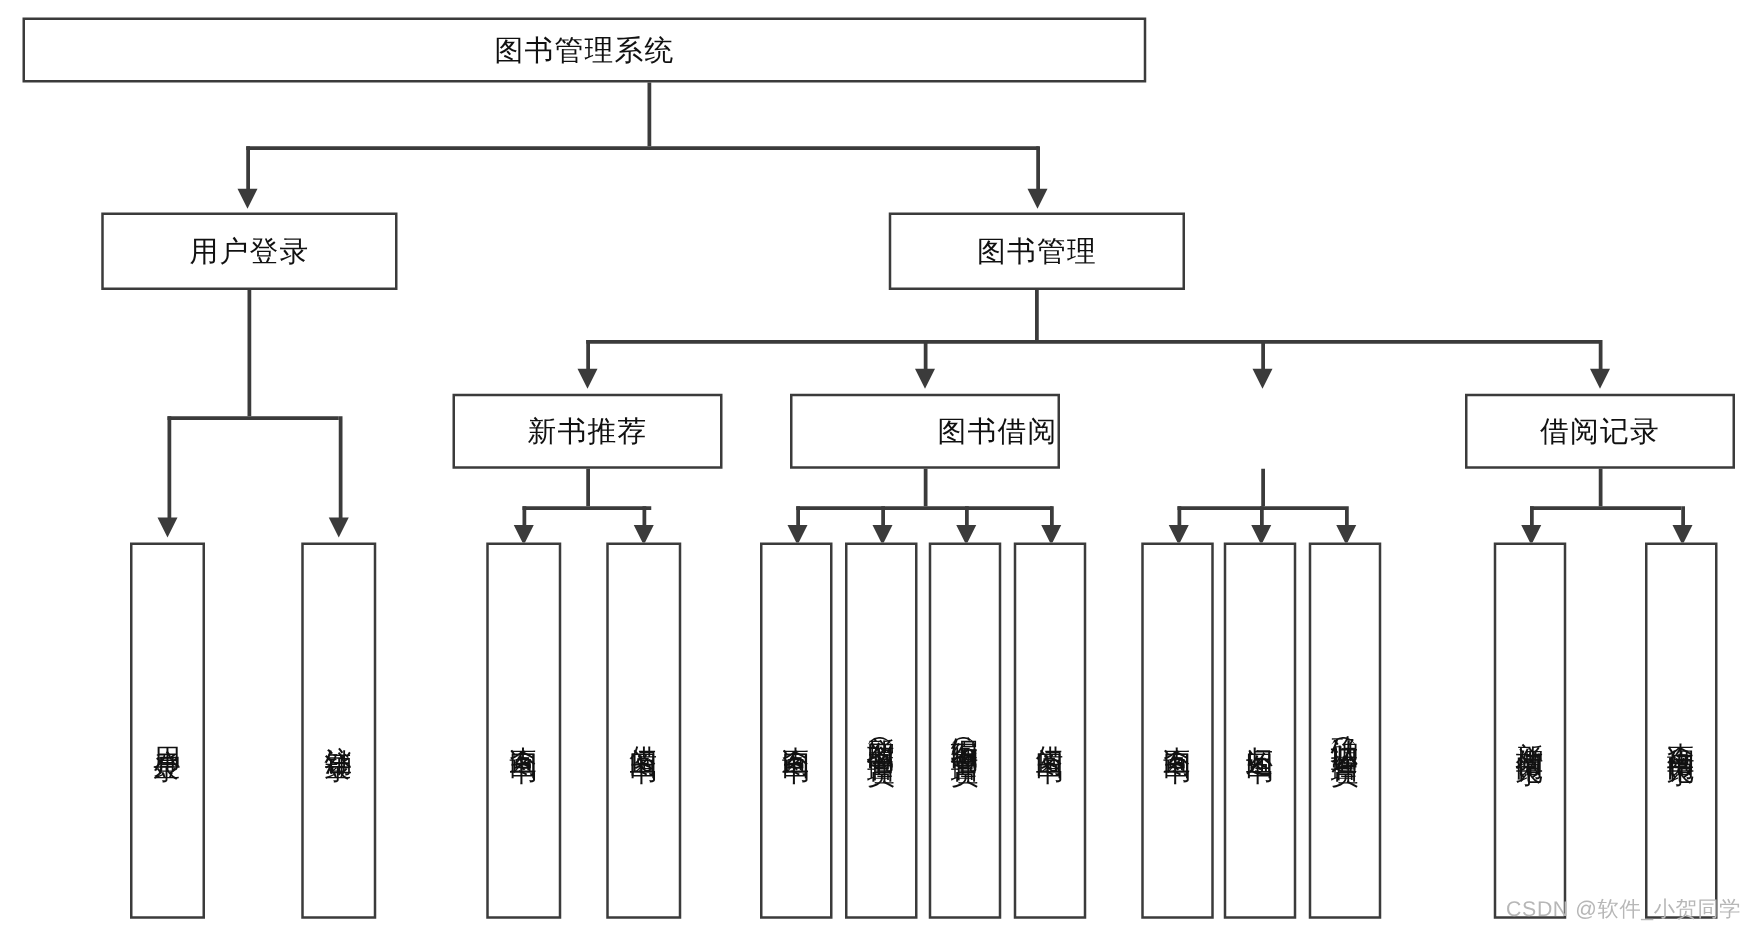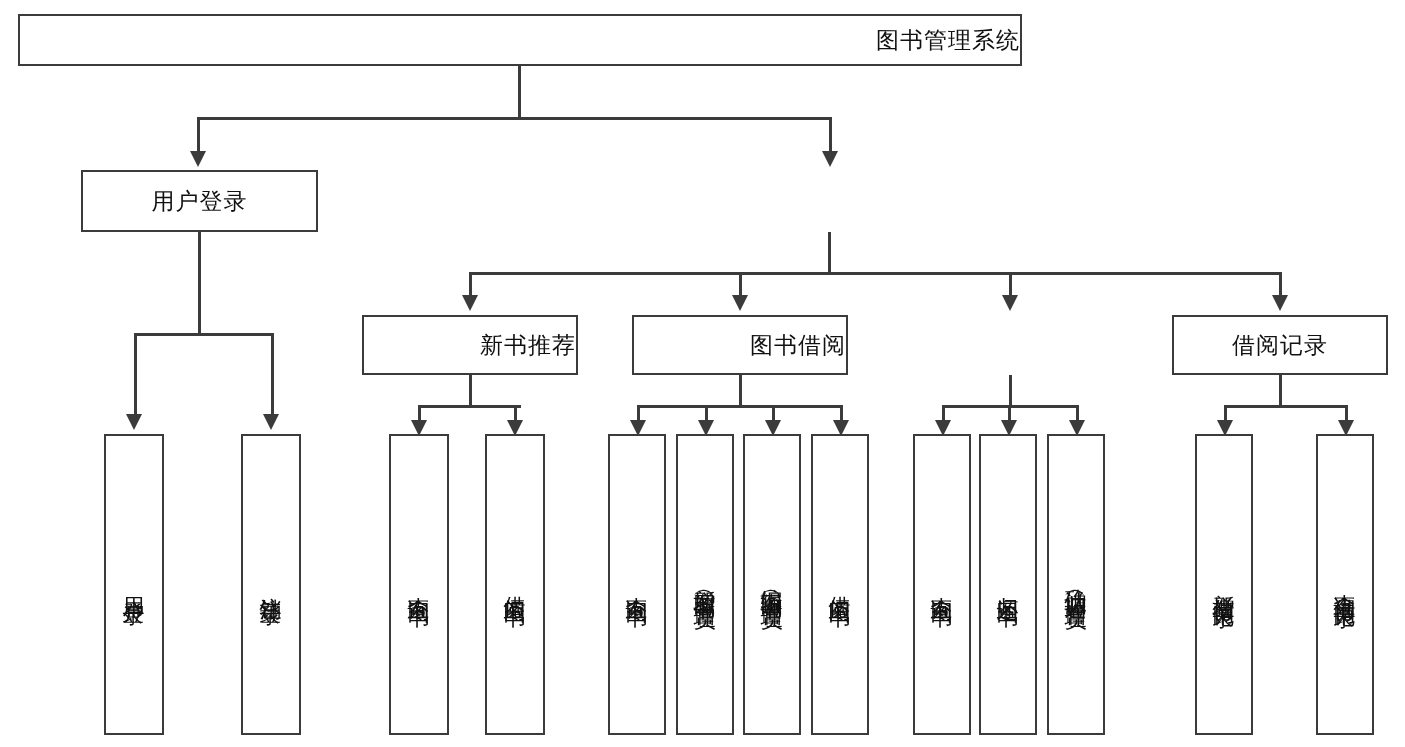--- a/index.html
+++ b/index.html
@@ -67,56 +67,59 @@
     letter-spacing: 0.5px;
     user-select: none;
     white-space: nowrap;
   }
 </style>
 </head>
 <body>
 
 <div id="canvas">
 
-  <div class="box horiz" style="left:18px; top:14px; width:1004px; height:52px;justify-content:flex-end;">
+  <div class="box horiz" style="left:18px; top:14px; width:899px; height:52px;">
     <span>图书管理系统</span>
   </div>
 
   <div class="ln v" style="left:518px; top:66px; height:51px;"></div>
 
   <div class="ln h" style="left:197px; top:117px; width:634px;"></div>
 
   <div class="ln v" style="left:197px; top:117px; height:36px;"></div>
   <div class="arrow" style="left:190px; top:151px;"></div>
   <div class="ln v" style="left:829px; top:117px; height:36px;"></div>
   <div class="arrow" style="left:822px; top:151px;"></div>
 
   <div class="box horiz" style="left:81px; top:170px; width:237px; height:62px;">
     <span>用户登录</span>
+  </div>
+  <div class="box horiz" style="left:711px; top:170px; width:237px; height:62px;">
+    <span>图书管理</span>
   </div>
 
   <div class="ln v" style="left:198px; top:232px; height:101px;"></div>
   <div class="ln h" style="left:134px; top:333px; width:137px;"></div>
   <div class="ln v" style="left:134px; top:333px; height:83px;"></div>
   <div class="arrow" style="left:126px; top:414px;"></div>
   <div class="ln v" style="left:271px; top:333px; height:83px;"></div>
   <div class="arrow" style="left:263px; top:414px;"></div>
 
   <div class="ln v" style="left:828px; top:232px; height:40px;"></div>
   <div class="ln h" style="left:469px; top:272px; width:812px;"></div>
   <div class="ln v" style="left:469px; top:272px; height:25px;"></div>
   <div class="arrow" style="left:462px; top:295px;"></div>
   <div class="ln v" style="left:739px; top:272px; height:25px;"></div>
   <div class="arrow" style="left:732px; top:295px;"></div>
   <div class="ln v" style="left:1009px; top:272px; height:25px;"></div>
   <div class="arrow" style="left:1002px; top:295px;"></div>
   <div class="ln v" style="left:1279px; top:272px; height:25px;"></div>
   <div class="arrow" style="left:1272px; top:295px;"></div>
 
-  <div class="box horiz" style="left:362px; top:315px; width:216px; height:60px;justify-content:flex-end;">
+  <div class="box horiz" style="left:362px; top:315px; width:216px; height:60px;">
     <span>新书推荐</span>
   </div>
   <div class="box horiz" style="left:632px; top:315px; width:216px; height:60px;justify-content:flex-end;">
     <span>图书借阅</span>
   </div>
   <div class="box horiz" style="left:1172px; top:315px; width:216px; height:60px;">
     <span>借阅记录</span>
   </div>
 
   <div class="ln v" style="left:469px; top:375px; height:30px;"></div>
@@ -190,14 +193,15 @@
     <span class="vtext">确认归还（管理员）</span>
   </div>
 
   <div class="box vert" style="left:1195px; top:434px; width:58px; height:301px;">
     <span class="vtext">新增借阅记录</span>
   </div>
   <div class="box vert" style="left:1316px; top:434px; width:58px; height:301px;">
     <span class="vtext">查询借阅记录</span>
   </div>
 
+  <div class="watermark">CSDN @软件_小贺同学</div>
 
 </div>
 
 </body></html>

